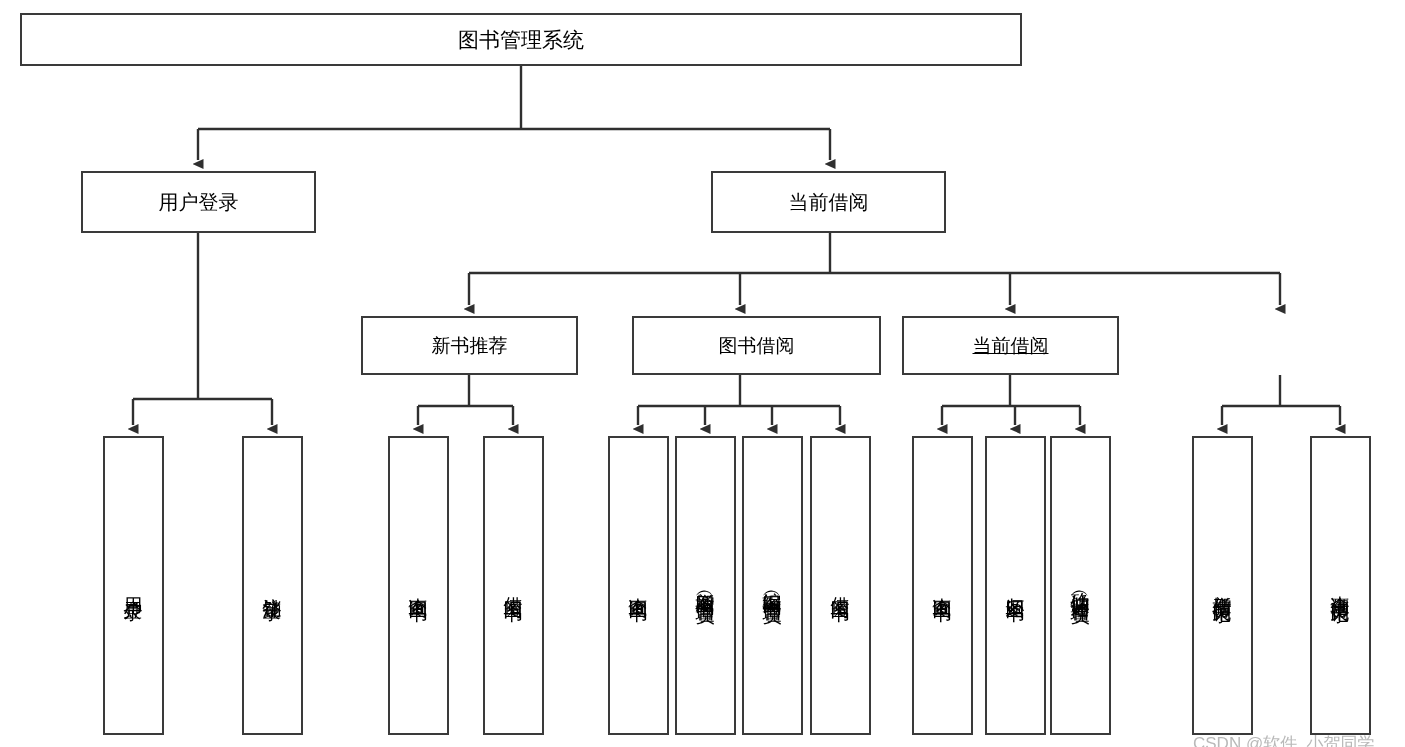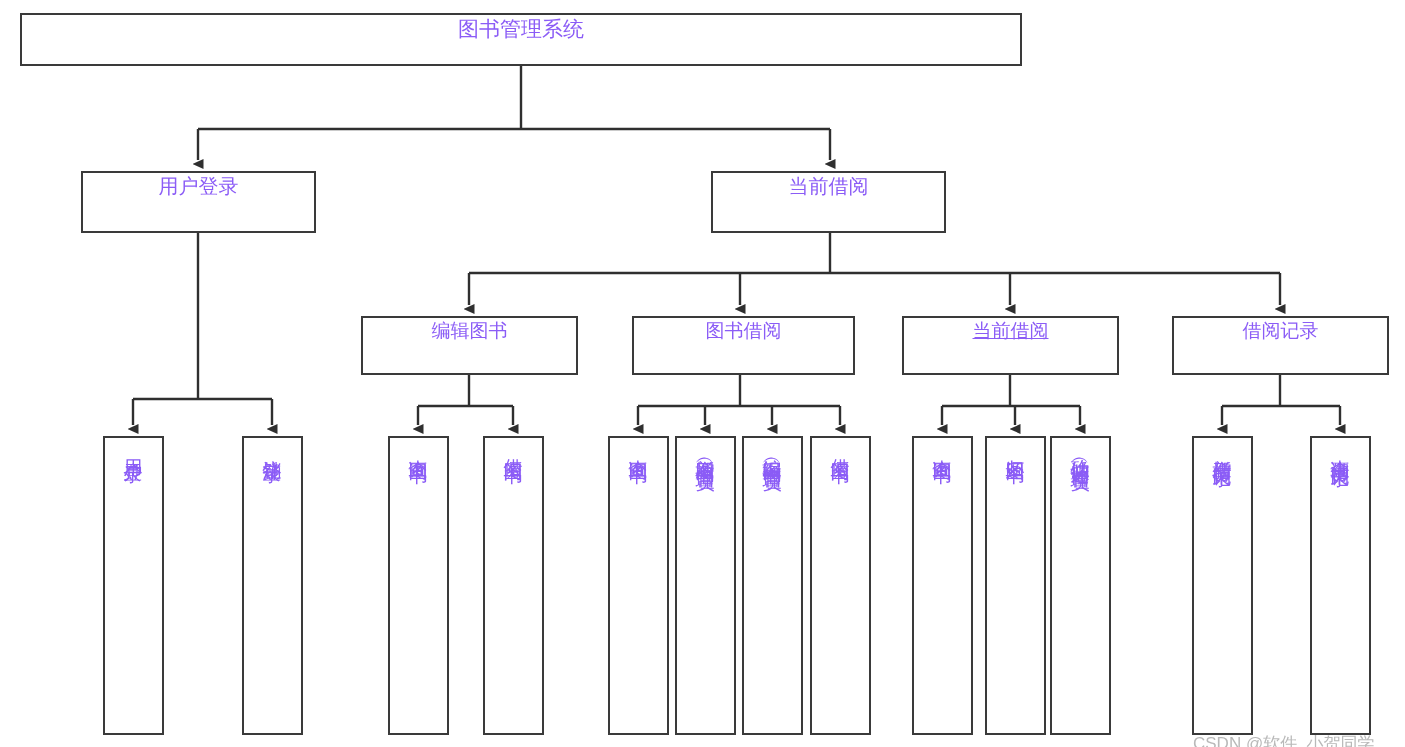--- a/index.html
+++ b/index.html
@@ -1,20 +1,20 @@
 <!DOCTYPE html>
 <html><head>
 <meta charset="utf-8">
 <style>
   html,body{margin:0;padding:0;background:#ffffff;}
   body{width:1405px;height:747px;font-family:"Liberation Sans","DejaVu Sans",sans-serif;overflow:hidden;}
   #diagram-root{position:relative;width:1405px;height:747px;background:#fff;}
   svg.edges{position:absolute;left:0;top:0;width:1405px;height:747px;pointer-events:none;}
   .node{position:absolute;box-sizing:border-box;background:#ffffff;border:2px solid #3a3a3a;
-        display:flex;justify-content:center;color:#8b5cf6;}
+        display:flex;align-items:center;justify-content:center;color:#000000;}
   .node.level0{font-size:21px;}
   .node.level1{font-size:20px;}
   .node.level2{font-size:19px;}
   .node.leaf{font-size:19px;padding:6px 0;line-height:1.22;}
   .leaf .vtext{writing-mode:vertical-rl;text-orientation:upright;letter-spacing:2px;
                white-space:nowrap;display:block;}
   .watermark{position:absolute;color:#b9b9b9;font-size:17px;white-space:nowrap;}
 </style>
 </head>
 <body>
@@ -76,30 +76,27 @@
   </div>
 
   <div class="node level1" style="left:81px;top:171px;width:235px;height:62px;">
     <span>用户登录</span>
   </div>
   <div class="node level1" style="left:711px;top:171px;width:235px;height:62px;">
     <span>当前借阅</span>
   </div>
 
   <div class="node level2" style="left:361px;top:316px;width:217px;height:59px;">
-    <span>编辑图书</span>
+    <span>新书推荐</span>
   </div>
-  <div class="node level2" style="left:632px;top:316px;width:223px;height:59px;">
+  <div class="node level2" style="left:632px;top:316px;width:249px;height:59px;">
     <span>图书借阅</span>
   </div>
   <div class="node level2" style="left:902px;top:316px;width:217px;height:59px;text-decoration:underline;">
     <span>当前借阅</span>
-  </div>
-  <div class="node level2" style="left:1172px;top:316px;width:217px;height:59px;">
-    <span>借阅记录</span>
   </div>
 
   <div class="node leaf" style="left:103px;top:436px;width:61px;height:299px;">
     <span class="vtext">用户登录</span>
   </div>
   <div class="node leaf" style="left:242px;top:436px;width:61px;height:299px;">
     <span class="vtext">注销登录</span>
   </div>
   <div class="node leaf" style="left:388px;top:436px;width:61px;height:299px;">
     <span class="vtext">查询图书</span>

